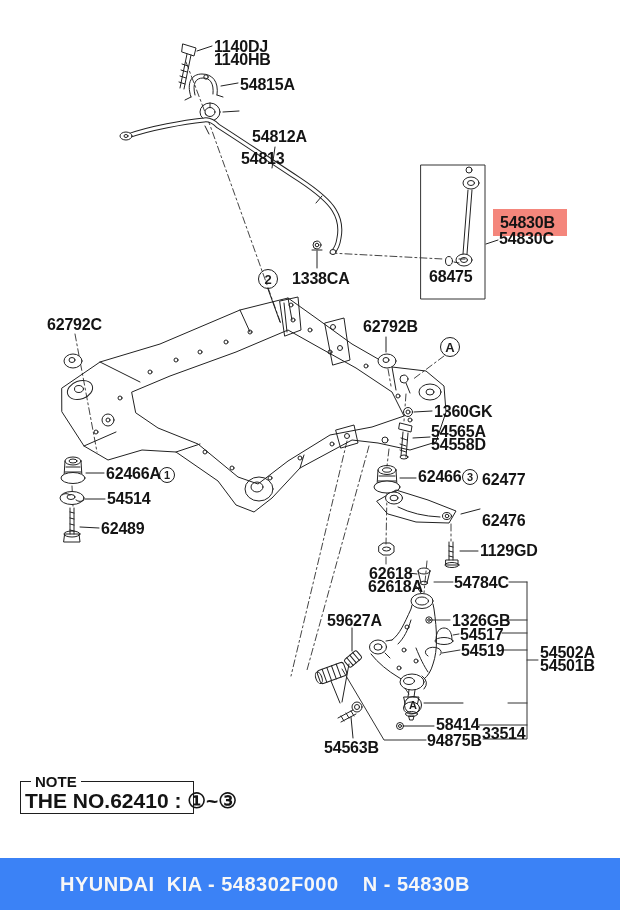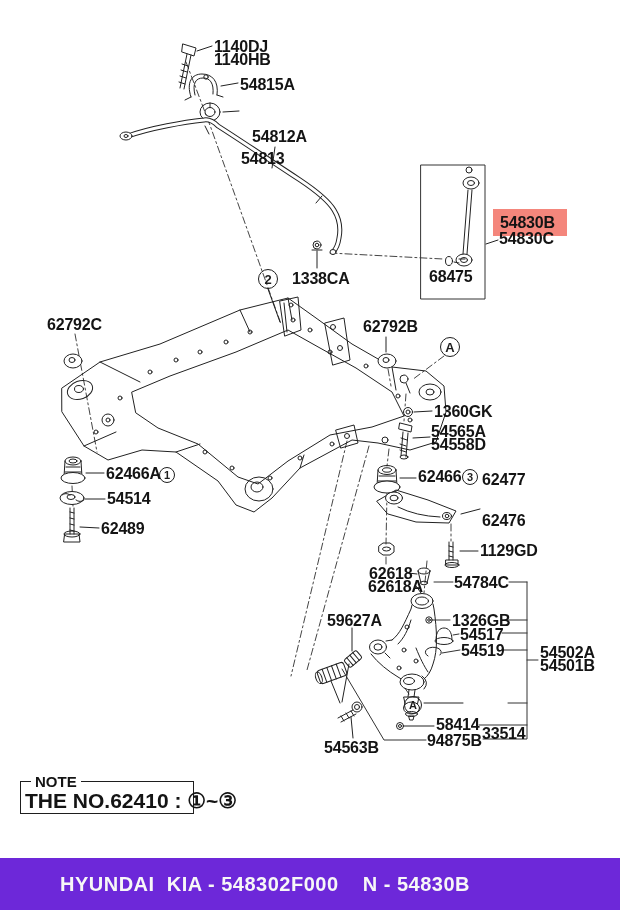--- a/index.html
+++ b/index.html
@@ -351,17 +351,17 @@
       <div class="callout" style="left: 159px; top: 467px; width: 16px; height: 16px; font-size: 11px;">1</div>
       <div class="callout" style="left: 462px; top: 469px; width: 16px; height: 16px; font-size: 11px;">3</div>
       <div class="callout" style="left: 404px; top: 696px; width: 18px; height: 18px; font-size: 11px;">A</div>
     </div>
 
   <div class="notebox">
     <div class="ntitle">NOTE</div>
     <div class="ntext">THE NO.62410 : ①~③</div>
   </div>
 
-  <div class="footer" style="background: #6d28d9;">
+  <div class="footer" style="background: #3b82f6;">
     <div class="ftext">HYUNDAI  KIA - 548302F000    N - 54830B</div>
   </div>
 
 </div>
 
 </body></html>

